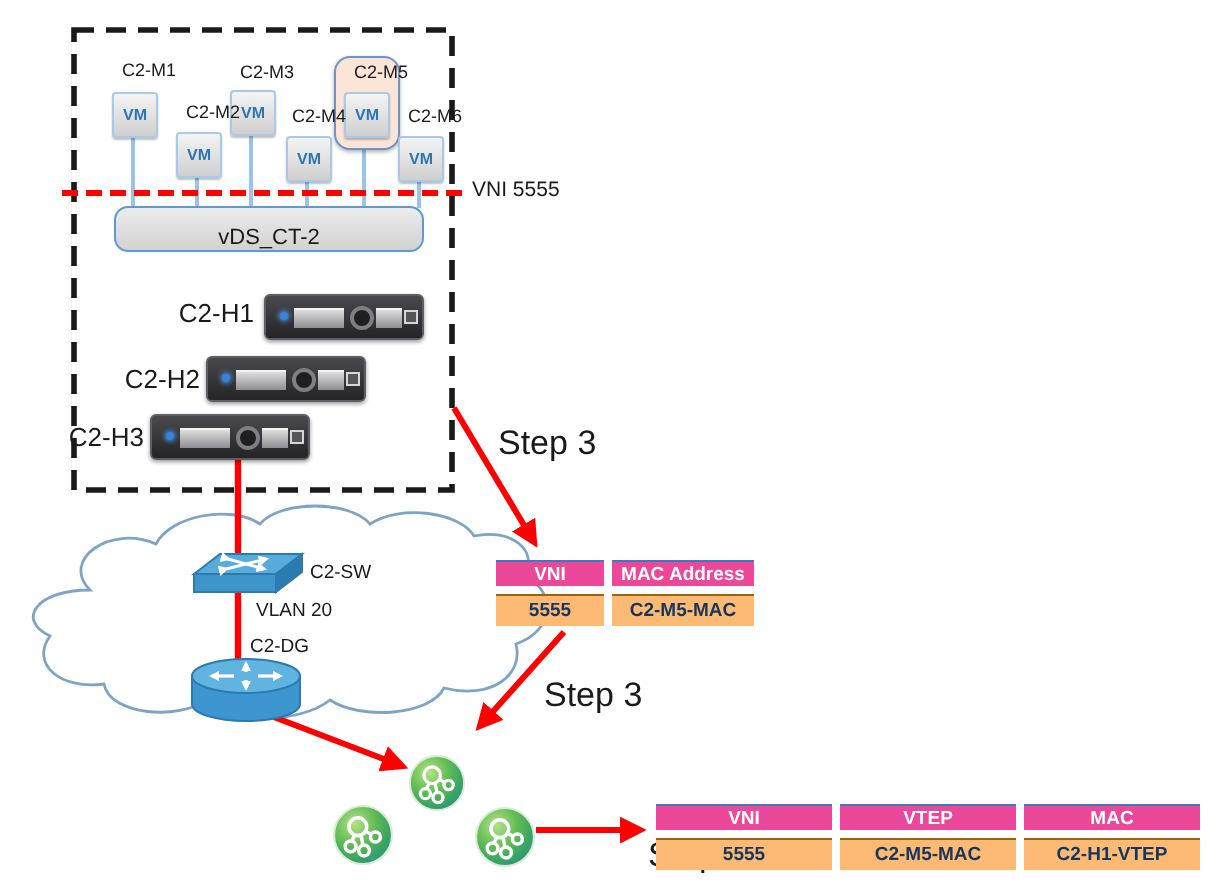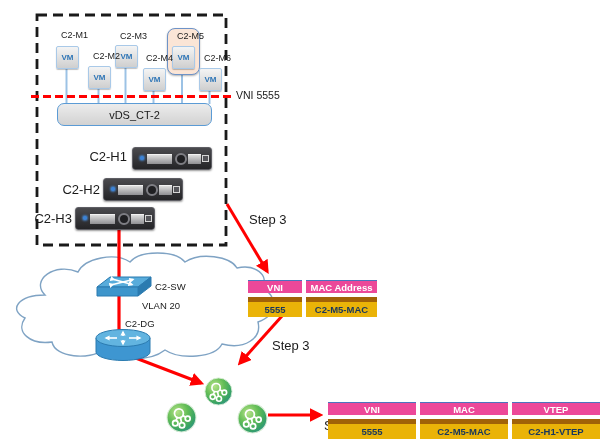--- a/index.html
+++ b/index.html
@@ -7,43 +7,43 @@
           font-family:"Liberation Sans",sans-serif;color:#1a1a1a;}
   svg.base{position:absolute;left:0;top:0;z-index:1;}
   .lbl{position:absolute;z-index:6;font-size:9.5px;white-space:nowrap;}
   .vm-label{width:44px;text-align:right;font-size:9px;}
   .vm-box{position:absolute;z-index:5;width:21px;height:21px;border:1px solid #A9C9E8;border-radius:2px;
           background:linear-gradient(#F4F4F4,#CFCFCF);display:flex;align-items:center;justify-content:center;
           font-size:8px;font-weight:bold;color:#2E75B6;box-shadow:0 1px 1px rgba(0,0,0,.25);}
   .vm-highlight{position:absolute;z-index:4;width:31px;height:45px;background:#FBE5D6;
           border:1.5px solid #6E93C8;border-radius:8px;box-shadow:0 1px 2px rgba(0,0,0,.3);}
   .vds{position:absolute;z-index:5;left:57px;top:103px;width:153px;height:21px;border:1.5px solid #5B9BD5;
-          border-radius:7px;background:linear-gradient(#ECECEC,#D2D2D2);display:flex;align-items:center;
+          border-radius:7px;background:linear-gradient(#ECECEC,#D2D2D2);display:flex;align-items:flex-end;
           justify-content:center;font-size:11px;}
   .host-label{position:absolute;z-index:6;width:40px;text-align:right;font-size:13px;}
   .server{position:absolute;z-index:5;width:78px;height:21px;background:linear-gradient(#4A4A4E,#242427);
           border:1px solid #5E5E64;border-radius:3px;box-shadow:0 1px 2px rgba(0,0,0,.4);}
   .server .led{position:absolute;left:7px;top:8px;width:4px;height:4px;border-radius:50%;
           background:#3B82D6;box-shadow:0 0 2px 1px rgba(70,140,220,.8);}
   .server .panel1{position:absolute;left:14px;top:6px;width:25px;height:9px;
           background:linear-gradient(#DEDEDE,#8F8F93);border-top:1px solid #F2F2F2;}
   .server .knob{position:absolute;left:42px;top:5px;width:8px;height:8px;border-radius:50%;
           background:#1F1F22;border:2px solid #7E7E84;}
   .server .panel2{position:absolute;left:55px;top:6px;width:13px;height:9px;
           background:linear-gradient(#DEDEDE,#8F8F93);border-top:1px solid #F2F2F2;}
   .server .sq{position:absolute;left:69px;top:7px;width:5px;height:5px;border:1px solid #D6D6D6;background:#55555A;}
   .icon-wrap{position:absolute;z-index:5;}
-  .step-label{position:absolute;z-index:6;font-size:13px;}
+  .step-label{position:absolute;z-index:6;font-size:17px;}
   .vni-label{position:absolute;z-index:6;font-size:10.5px;}
   .tbl{position:absolute;z-index:7;display:grid;gap:4px;}
   .tbl1{left:248px;top:280px;grid-template-columns:54px 71px;}
   .tbl2{left:328px;top:402px;grid-template-columns:88px 88px 88px;}
   .cell{display:flex;align-items:center;justify-content:center;font-size:9.5px;font-weight:bold;}
   .cell.hdr{height:12px;background:#ec4899;color:#FFFFFF;border-top:1px solid #4A74BE;}
-  .cell.datarow{height:15px;background:#eab308;color:#17365D;border-top:5px solid #a16207;}
+  .cell.datarow{height:15px;background:#fdba74;color:#17365D;border-top:1px solid #a16207;}
 </style>
 </head>
 <body>
 
 <div class="canvas">
 
   <svg class="base" width="605" height="445" viewBox="0 0 605 445">
     <defs>
       <marker id="redArrow" viewBox="0 0 10 10" refX="7.5" refY="5" markerWidth="4.5" markerHeight="4.5" orient="auto">
         <path d="M0,0 L10,5 L0,10 z" fill="#FF0000"></path>
@@ -189,36 +189,36 @@
       <g stroke="#FFFFFF" stroke-width="1.6">
         <line x1="24" y1="11" x2="13" y2="11" marker-end="url(#rtArr)"></line>
         <line x1="36" y1="11" x2="47" y2="11" marker-end="url(#rtArr)"></line>
         <line x1="30" y1="9" x2="30" y2="5" marker-end="url(#rtArr)"></line>
         <line x1="30" y1="13" x2="30" y2="17" marker-end="url(#rtArr)"></line>
       </g>
     </svg>
   </div>
 
   <div class="lbl" style="left:155px;top:281px;">C2-SW</div>
-  <div class="lbl" style="left:142px;top:300px;">VLAN 20</div>
+  <div class="lbl" style="left:128px;top:300px;">VLAN 20</div>
   <div class="lbl" style="left:125px;top:318px;">C2-DG</div>
 
   <div class="step-label" style="left:249px;top:212px;">Step 3</div>
   <div class="step-label" style="left:272px;top:338px;">Step 3</div>
   <div class="step-label" style="left:276px;top:418px;margin-left:48px;">Step 2</div>
 
   <div class="tbl tbl1">
     <div class="cell hdr">VNI</div>
     <div class="cell hdr">MAC Address</div>
     <div class="cell datarow">5555</div>
     <div class="cell datarow">C2-M5-MAC</div>
   </div>
 
   <div class="tbl tbl2">
     <div class="cell hdr">VNI</div>
+    <div class="cell hdr">VTEP</div>
     <div class="cell hdr">MAC</div>
-    <div class="cell hdr">VTEP</div>
     <div class="cell datarow">5555</div>
     <div class="cell datarow">C2-M5-MAC</div>
     <div class="cell datarow">C2-H1-VTEP</div>
   </div>
 
 </div>
 
 </body></html>

